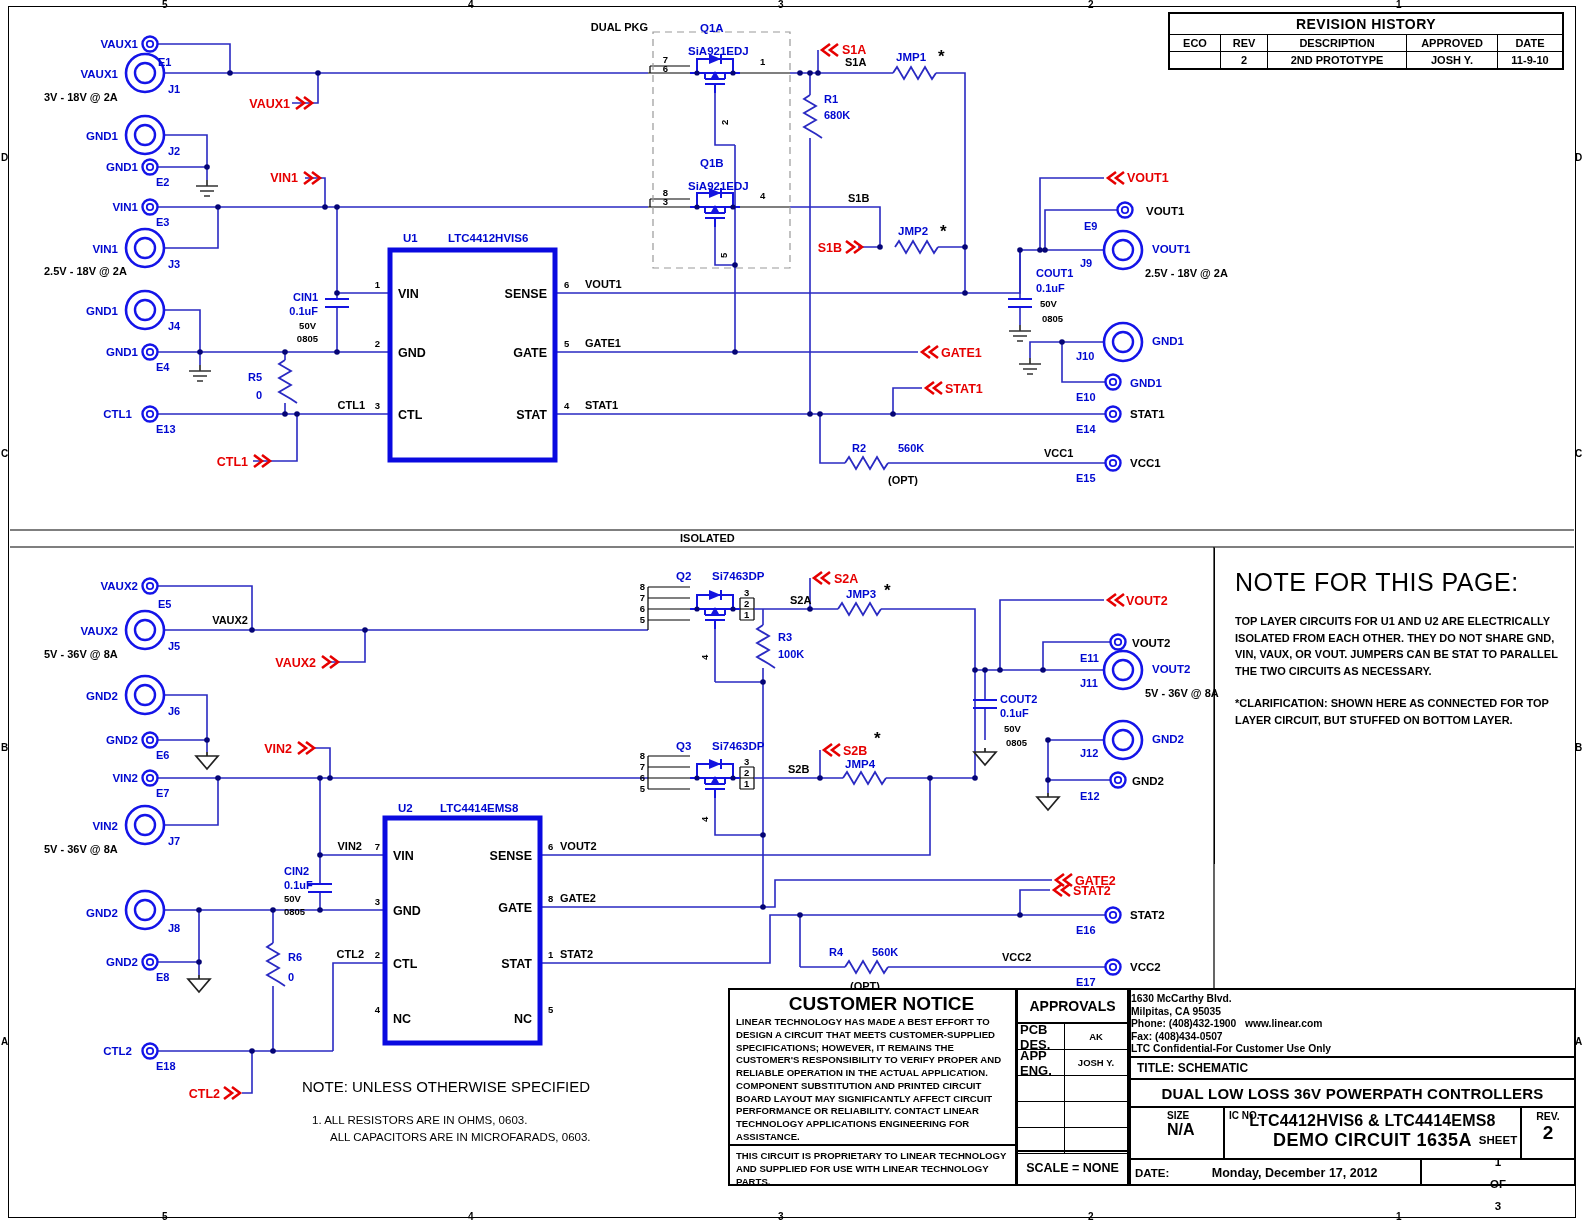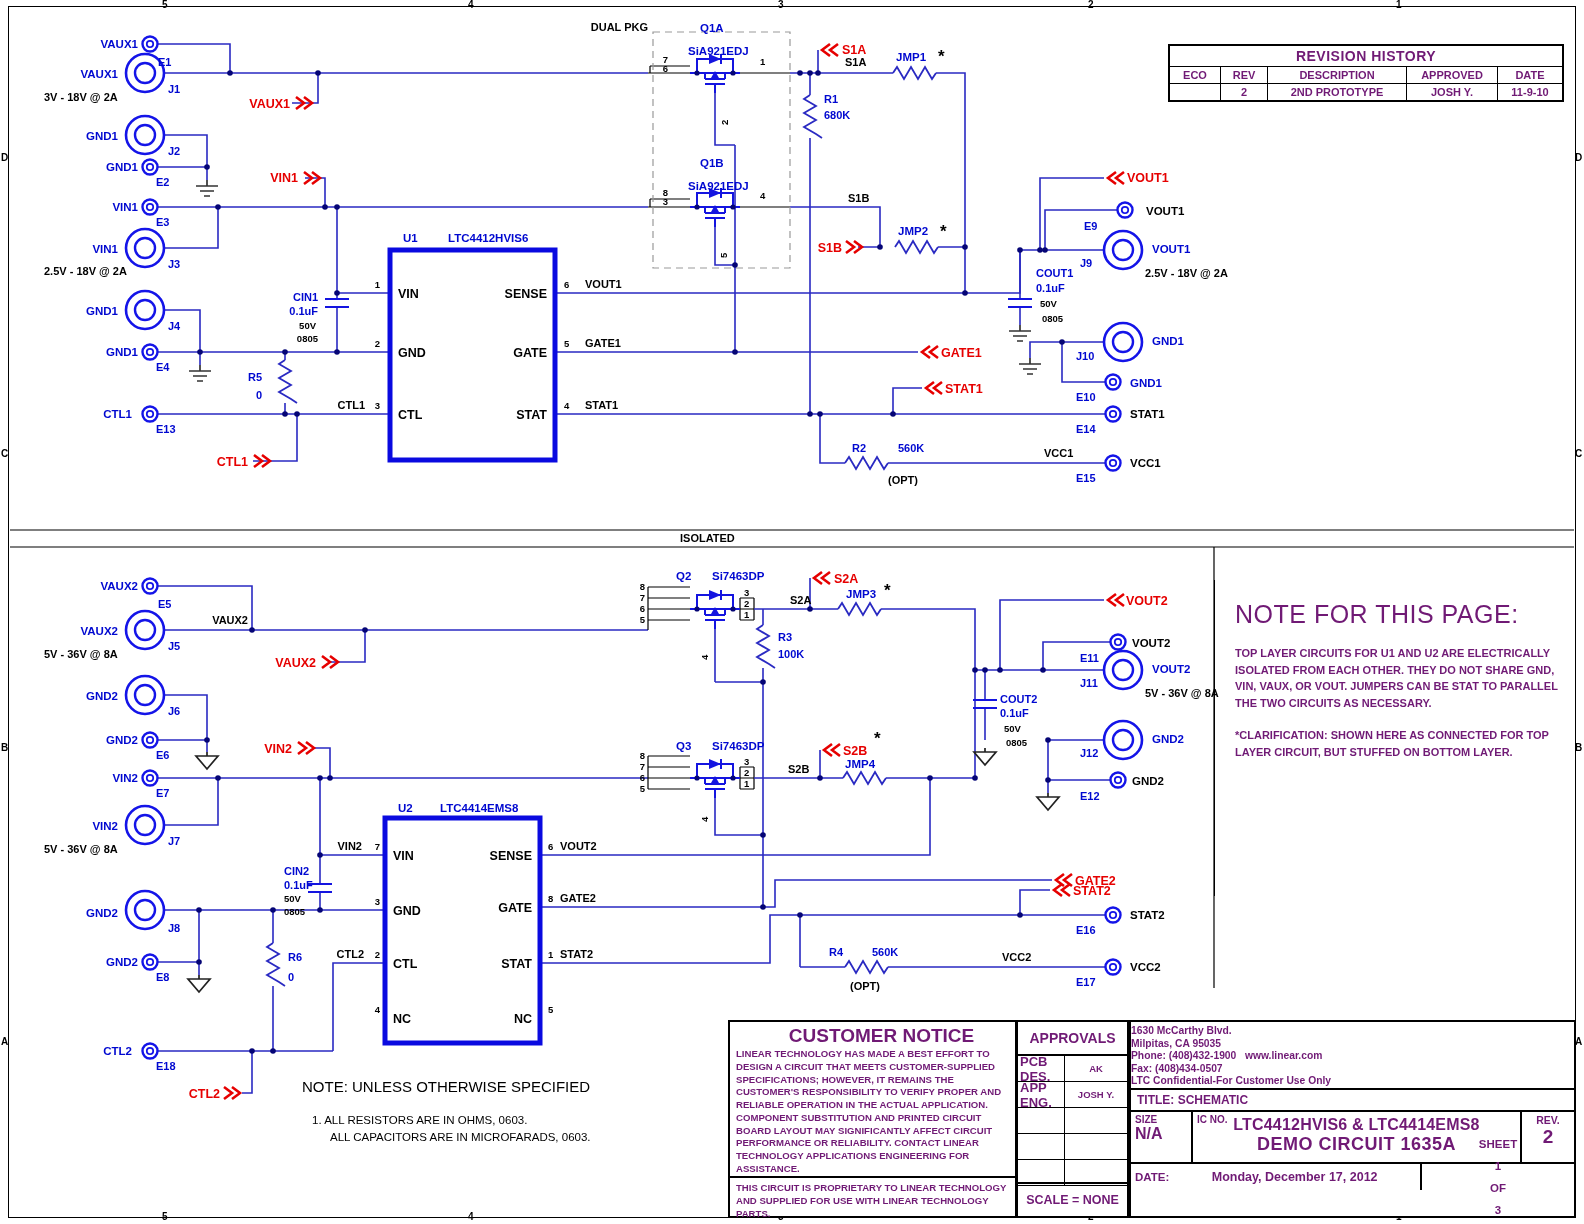--- a/index.html
+++ b/index.html
@@ -18,21 +18,21 @@
   .tk{fill:#000;font-weight:bold;font-size:11.5px;}
   .tk2{fill:#000;font-weight:bold;font-size:11px;}
   .tks{fill:#000;font-weight:bold;font-size:9.5px;}
   .tr{fill:#e60000;font-weight:bold;font-size:12.5px;}
   .pinn{fill:#000;font-weight:bold;font-size:9.5px;}
   .icpin{fill:#000;font-weight:bold;font-size:12.5px;}
   .star{fill:#000;font-weight:bold;font-size:17px;}
   .nrm{fill:#000;font-size:15px;}
   .nrm2{fill:#000;font-size:11.5px;}
   
-  .blkdiv{position:absolute;box-sizing:border-box;background:#fff;z-index:3;color:#701a75;margin-top:32px;}
+  .blkdiv{position:absolute;box-sizing:border-box;background:#fff;z-index:3;color:#000000;}
   .revtab{left:1168px;top:12px;width:396px;border:1.6px solid #000;}
   .revtab table{border-collapse:collapse;width:100%;font-size:11px;font-weight:bold;}
   .revtab th,.revtab td{border:1.4px solid #000;padding:2px 3px;text-align:center;}
   .revtab .t{font-size:14px;letter-spacing:.5px;}
   .notepage{left:1214px;top:548px;width:361px;height:316px;border-left:1.4px solid #000;
             padding:14px 16px 0 20px;background:transparent;}
   .notepage h1{font-size:25px;font-weight:normal;margin:6px 0 16px 0;letter-spacing:.5px;}
   .notepage p{font-size:11px;font-weight:bold;line-height:1.5;margin:0 0 16px 0;}
   .custnot{left:728px;top:988px;width:289px;height:198px;border:2px solid #000;padding:0;}
   .custnot .cn-t{text-align:center;font-size:19px;font-weight:bold;padding:3px 0 1px 18px;}
@@ -51,21 +51,21 @@
   .tb-r1{display:flex;height:66px;border-bottom:2px solid #000;}
   .tb-logo{width:212px;display:flex;align-items:center;padding-left:6px;}
   .tb-logo .lw{position:relative;top:2px;}
   .tb-brand{margin-left:4px;}
   .tb-brand .b1{font-size:27px;font-weight:bold;letter-spacing:-1px;line-height:.9;}
   .tb-brand .b2{font-size:12px;font-weight:bold;letter-spacing:.6px;}
   .tb-addr{flex:1;font-size:10.3px;font-weight:bold;line-height:1.22;padding-top:3px;}
   .tb-r2{height:22px;border-bottom:2px solid #000;font-size:12px;font-weight:bold;padding:3px 0 0 6px;box-sizing:border-box;}
   .tb-r3{height:26px;border-bottom:2px solid #000;display:flex;align-items:center;justify-content:center;
          font-size:15px;font-weight:bold;letter-spacing:.2px;}
-  .tb-r4{display:flex;height:50px;border-bottom:2px solid #000;}
+  .tb-r4{display:flex;height:50px;border-bottom:2px solid #000;padding-left:32px;}
   .tb-size{width:62px;border-right:2px solid #000;padding:2px 0 0 4px;box-sizing:border-box;}
   .tb-size .l{font-size:10px;font-weight:bold;}
   .tb-size .v{font-size:16px;font-weight:bold;}
   .tb-ic{flex:1;position:relative;border-right:2px solid #000;}
   .tb-ic .l{position:absolute;left:4px;top:2px;font-size:10px;font-weight:bold;}
   .tb-ic .v1{text-align:center;font-size:16px;font-weight:bold;margin-top:4px;letter-spacing:.2px;}
   .tb-ic .v2{text-align:center;font-size:18px;font-weight:bold;letter-spacing:.5px;}
   .tb-rev{width:52px;text-align:center;}
   .tb-rev .l{font-size:10.5px;font-weight:bold;margin-top:2px;}
   .tb-rev .v{font-size:19px;font-weight:bold;}
@@ -604,20 +604,21 @@
     <div class="tb-r1">
       <div class="tb-addr">
         <div>1630 McCarthy Blvd.</div>
         <div>Milpitas, CA 95035</div>
         <div><span>Phone: (408)432-1900</span>&nbsp;&nbsp;&nbsp;<span>www.linear.com</span></div>
         <div>Fax: (408)434-0507</div>
         <div>LTC Confidential-For Customer Use Only</div>
       </div>
     </div>
     <div class="tb-r2">TITLE:  SCHEMATIC</div>
+    <div class="tb-r3">DUAL LOW LOSS 36V POWERPATH CONTROLLERS</div>
     <div class="tb-r4">
       <div class="tb-size">
         <div class="l">SIZE</div>
         <div class="v">N/A</div>
       </div>
       <div class="tb-ic">
         <div class="l">IC NO.</div>
         <div class="v1">LTC4412HVIS6 &amp; LTC4414EMS8</div>
         <div class="v2">DEMO CIRCUIT 1635A</div>
       </div>

